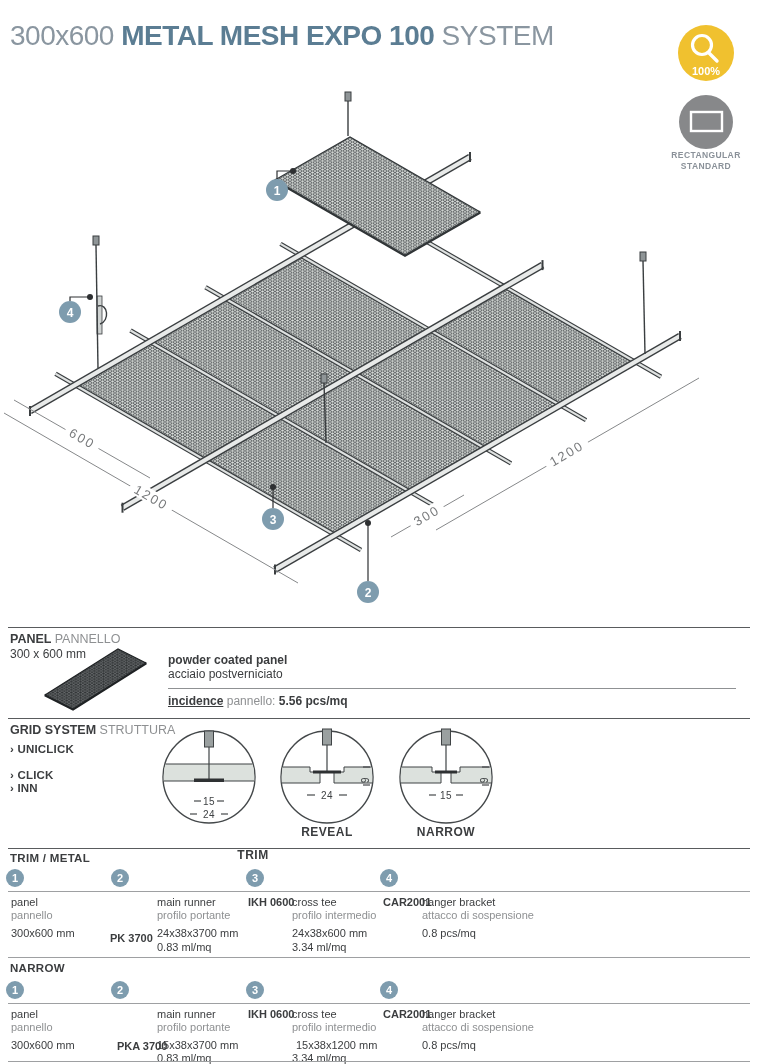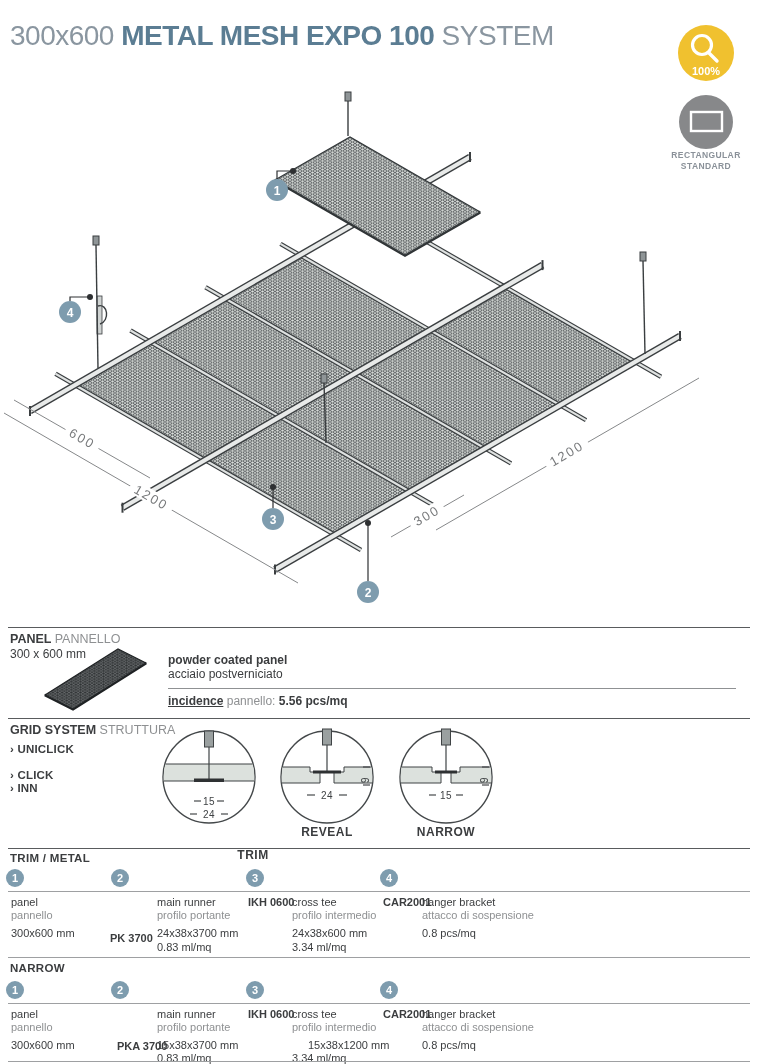--- a/index.html
+++ b/index.html
@@ -340,21 +340,21 @@
 
   <div class="code" style="left:117px;top:1040px;">PKA 3700</div>
   <div class="cell" style="left:157px;top:1008px;">main runner</div>
   <div class="cell gray" style="left:157px;top:1021px;">profilo portante</div>
   <div class="cell" style="left:157px;top:1039px;">15x38x3700 mm</div>
   <div class="cell" style="left:157px;top:1052px;">0.83 ml/mq</div>
 
   <div class="code" style="left:248px;top:1008px;">IKH 0600</div>
   <div class="cell" style="left:292px;top:1008px;">cross tee</div>
   <div class="cell gray" style="left:292px;top:1021px;">profilo intermedio</div>
-  <div class="cell" style="left:308px;top:1039px;text-align:right;">15x38x1200 mm</div>
+  <div class="cell" style="left:296px;top:1039px;text-align:right;">15x38x1200 mm</div>
   <div class="cell" style="left:292px;top:1052px;">3.34 ml/mq</div>
 
   <div class="code" style="left:383px;top:1008px;">CAR2001</div>
   <div class="cell" style="left:422px;top:1008px;">hanger bracket</div>
   <div class="cell gray" style="left:422px;top:1021px;">attacco di sospensione</div>
   <div class="cell" style="left:422px;top:1039px;">0.8 pcs/mq</div>
 
   <div class="rule rule-light" style="top:1061px;border-top-color:#9ea0a2;"></div>
 </div>
 

